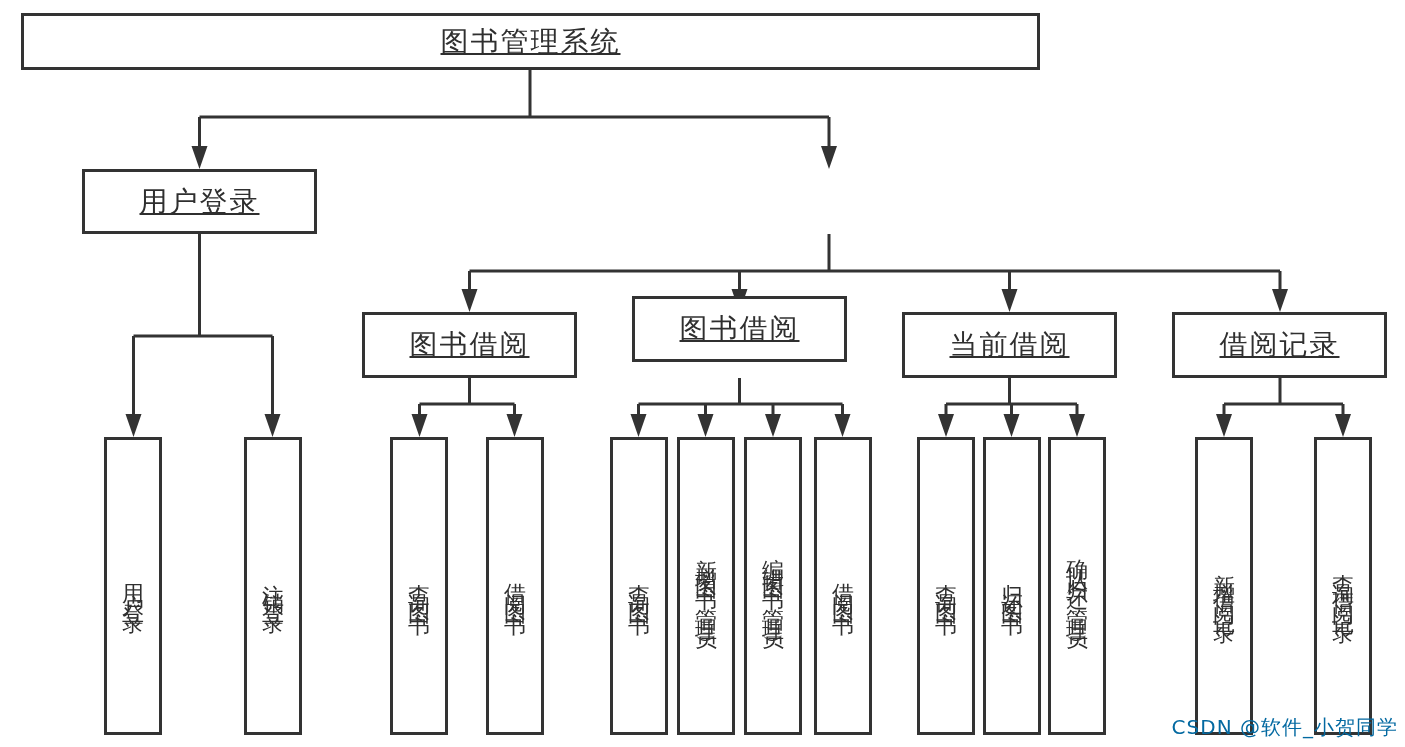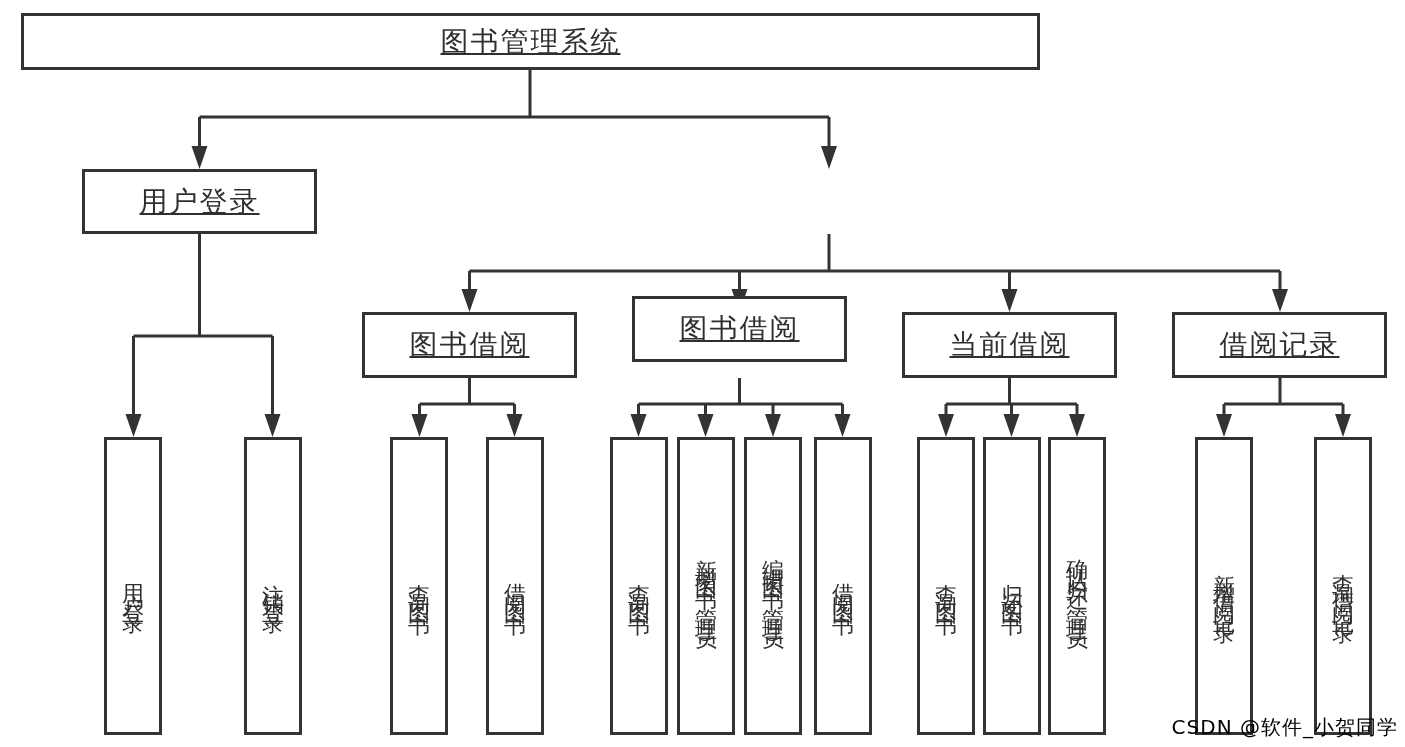--- a/index.html
+++ b/index.html
@@ -13,21 +13,21 @@
     position:absolute;box-sizing:border-box;background:#ffffff;
     border:3px solid #333333;display:flex;align-items:center;justify-content:center;
   }
   .box.h .label{font-size:28px;letter-spacing:2px;white-space:nowrap;text-decoration:underline;}
   .box.v .label{
     writing-mode:vertical-rl;text-orientation:mixed;
     font-size:22px;letter-spacing:10px;line-height:1;white-space:nowrap;
   }
   .watermark{
     position:absolute;left:1160px;top:714px;width:238px;
-    font-size:20px;color:#000000;text-align:right;white-space:nowrap;letter-spacing:1px;
+    font-size:20px;color:#0369a1;text-align:right;white-space:nowrap;letter-spacing:1px;
   }
 </style>
 </head>
 <body>
 
 <div class="stage">
 
   <svg class="wires" width="1405" height="747" viewBox="0 0 1405 747" xmlns="http://www.w3.org/2000/svg">
     <path fill="none" stroke="#333333" stroke-width="3" d="
       M530 69V117 M199.5 117H829 M199.5 117V151 M829 117V151

